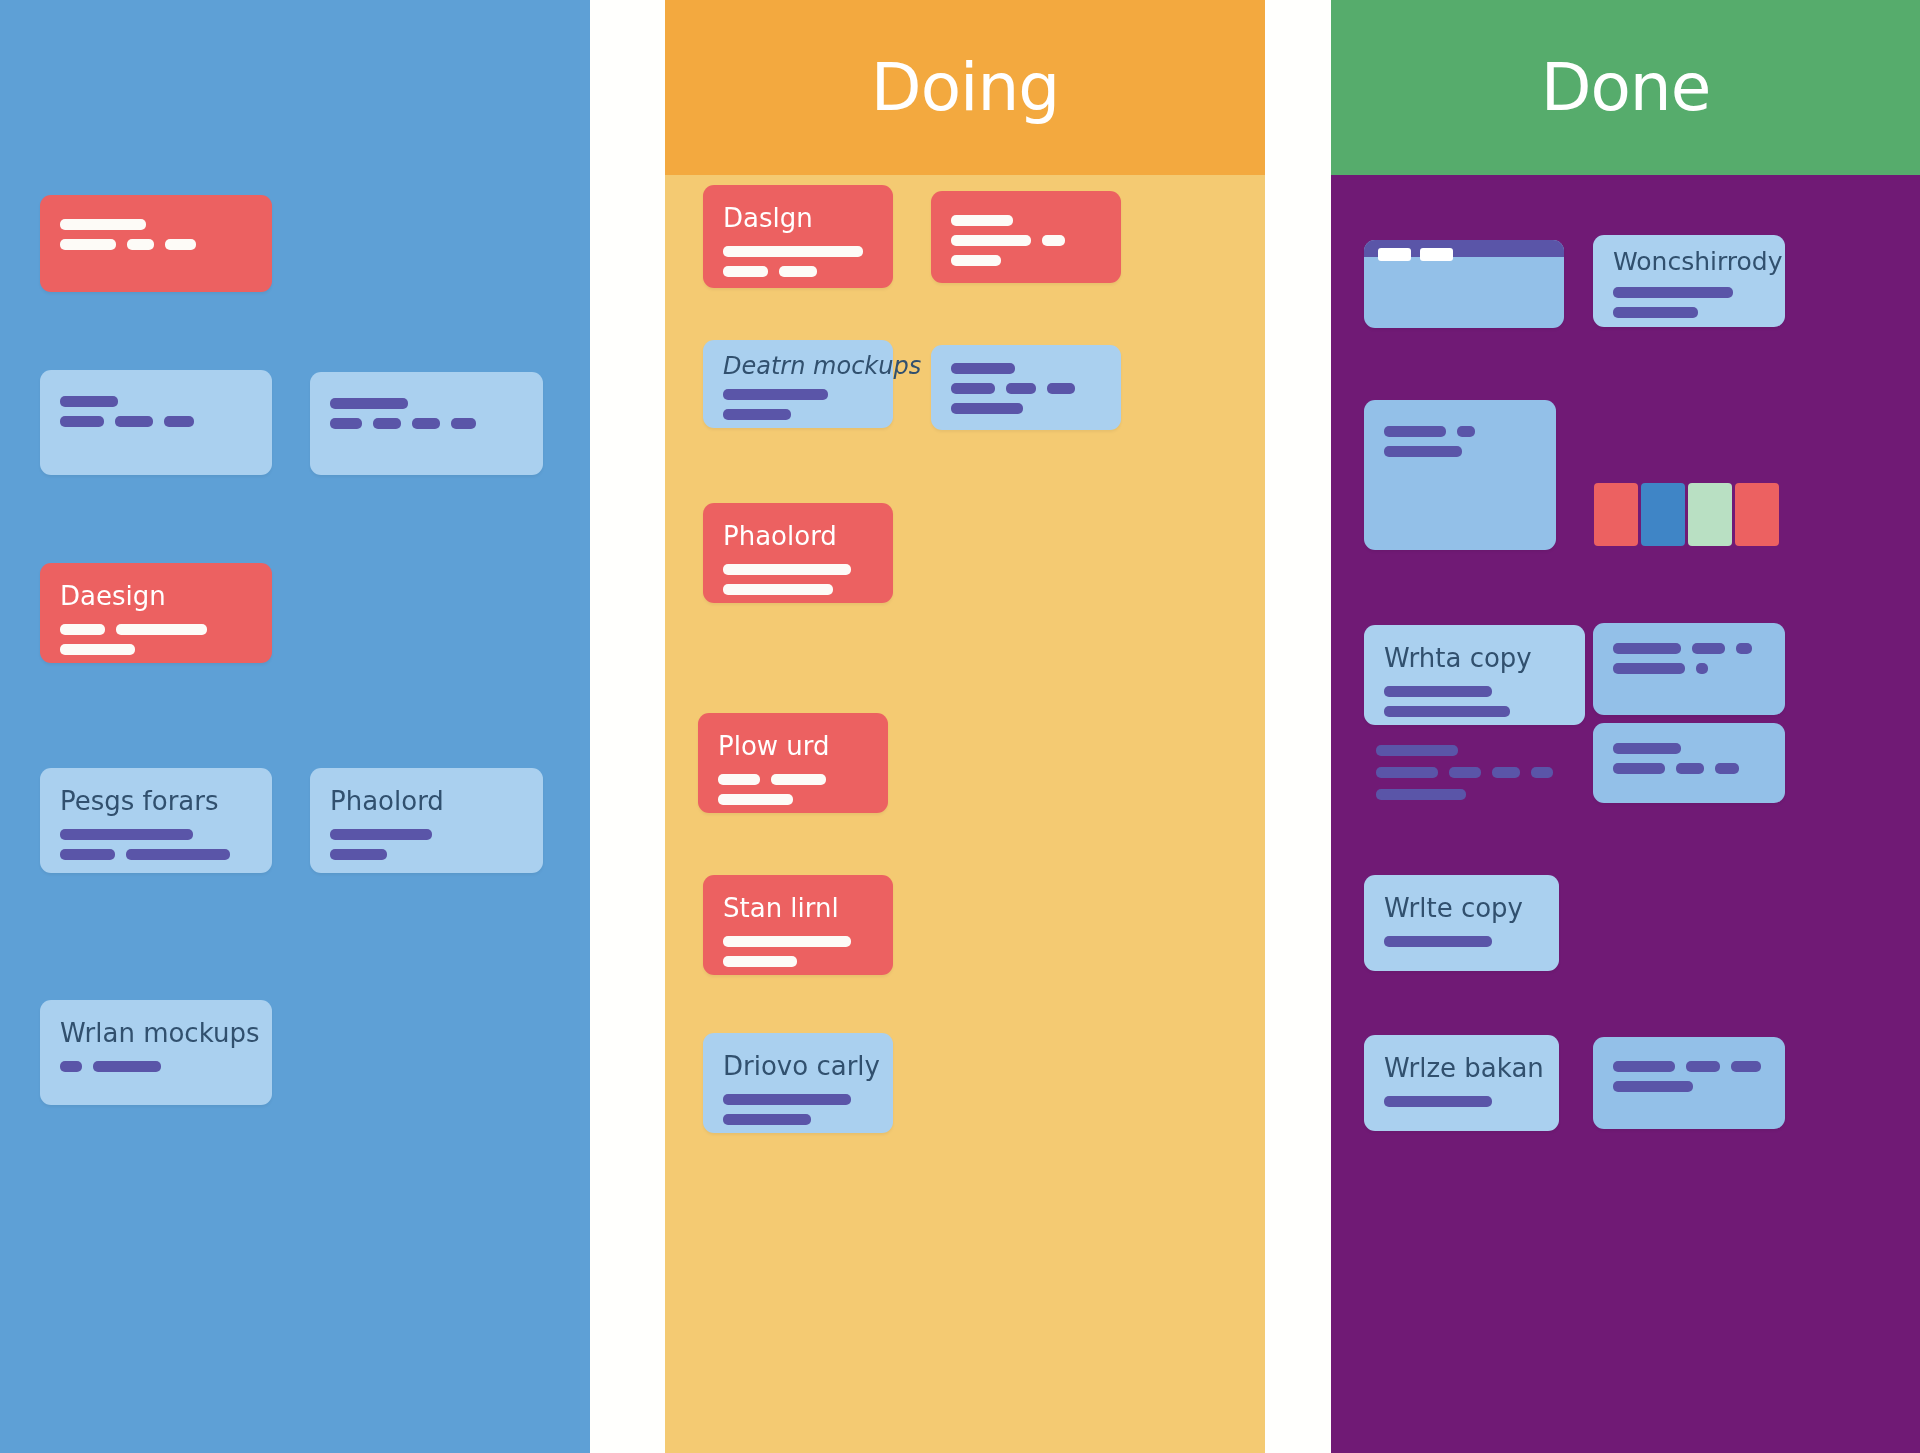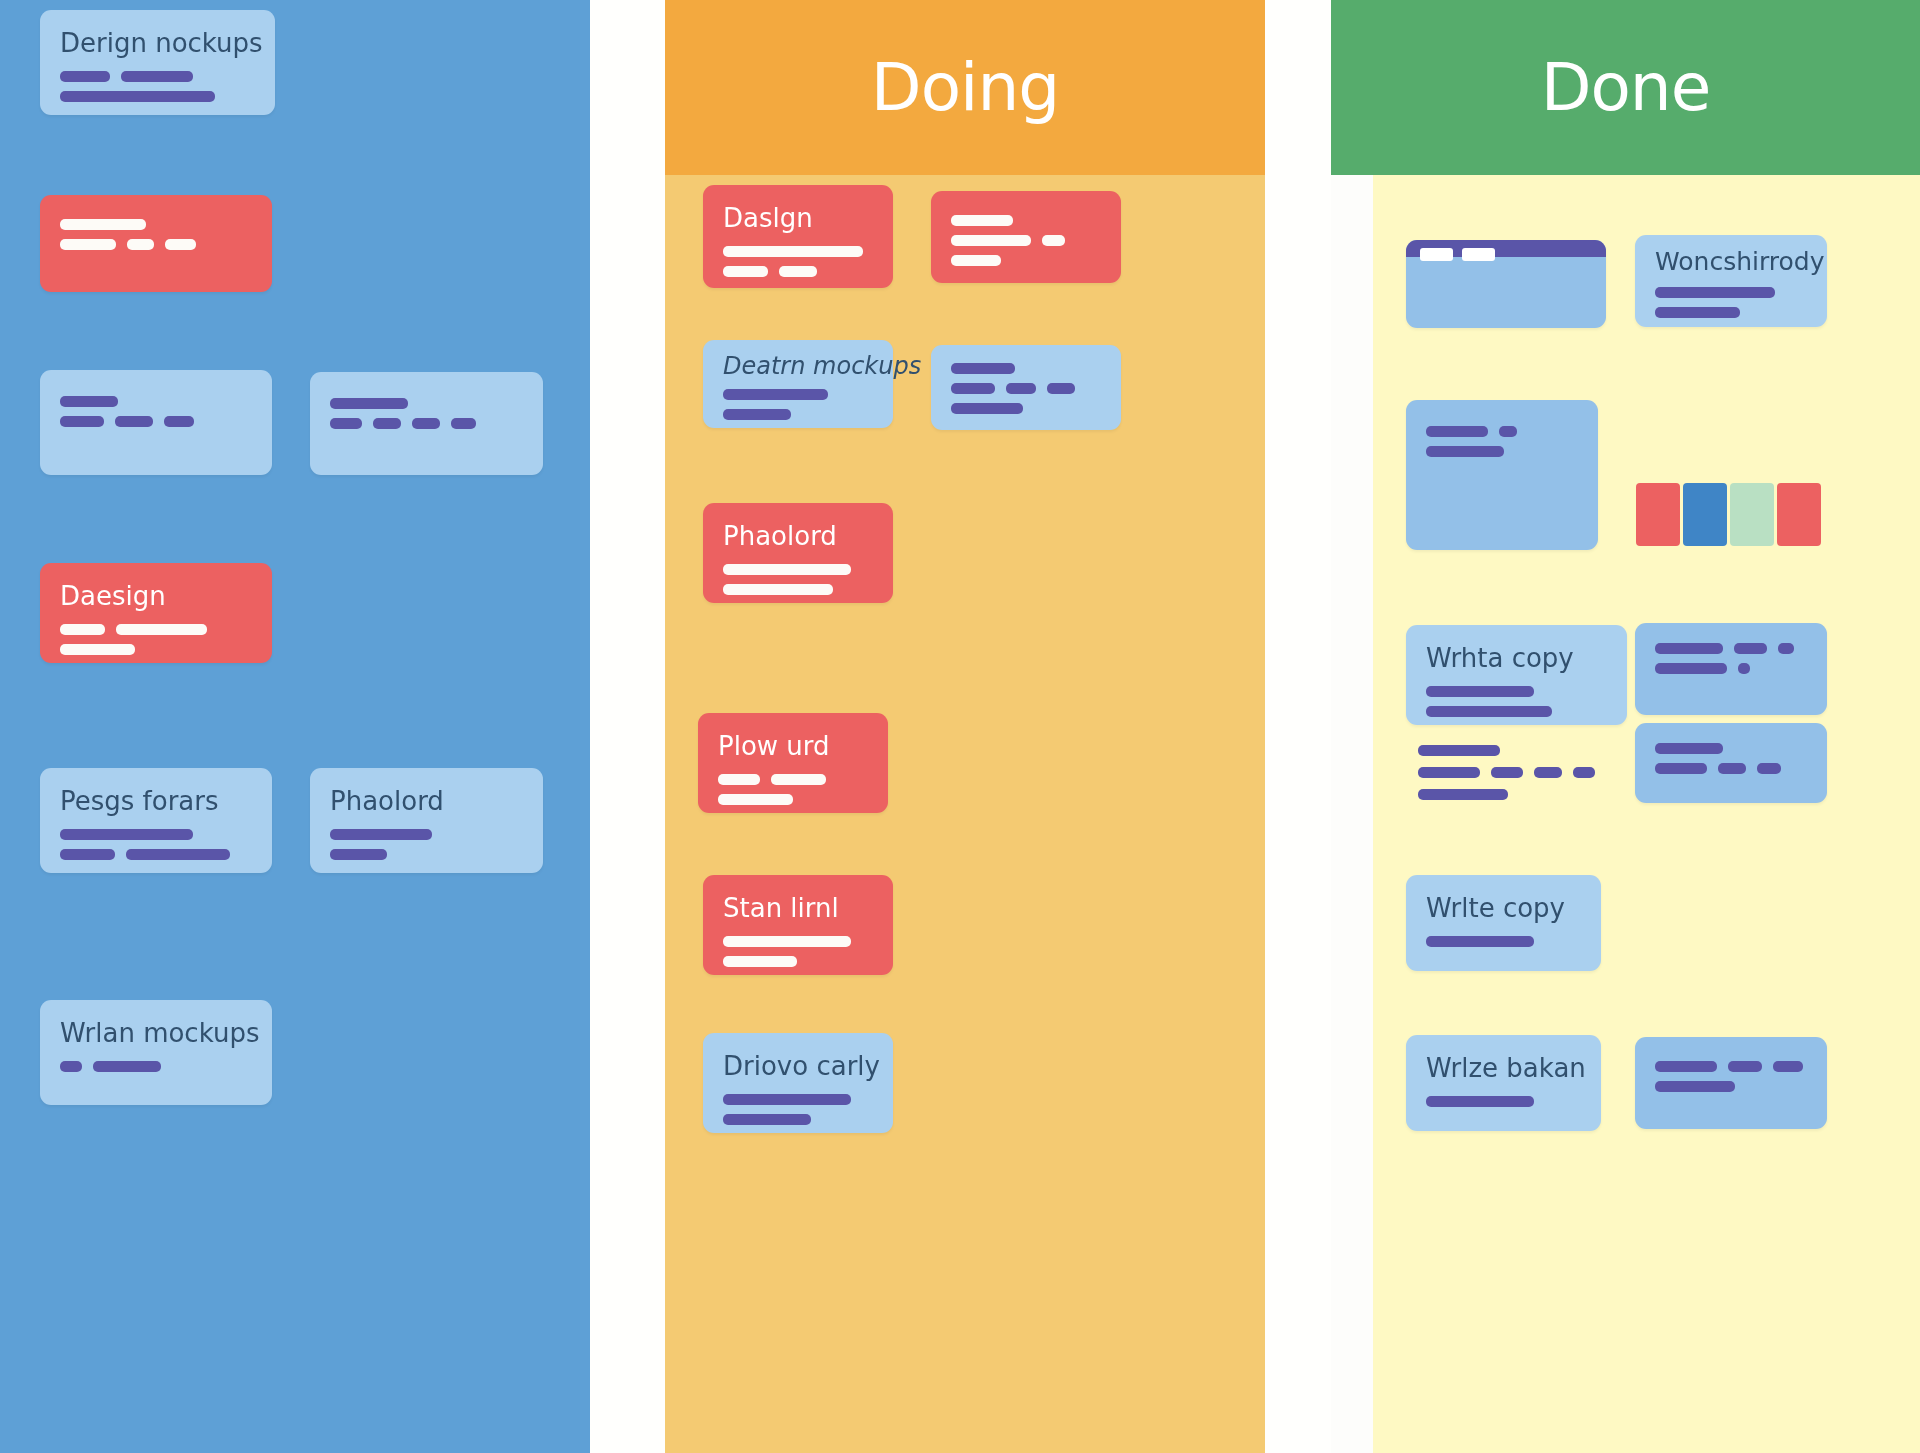--- a/index.html
+++ b/index.html
@@ -19,21 +19,21 @@
   .col-title{color:#ffffff;font-size:66px;font-weight:400;letter-spacing:-1px;line-height:1;
              font-family:"DejaVu Sans", sans-serif;}
   .col-body{flex:1 1 auto;position:relative;overflow:hidden;}
 
   
   .col-todo  .col-header{background:#3f85c6;}
   .col-todo  .col-body  {background:#5ea0d6;}
   .col-doing .col-header{background:#f3a93f;}
   .col-doing .col-body  {background:#f4ca72;}
   .col-done  .col-header{background:#56ac6c;}
-  .col-done  .col-body  {background:#fef9c3;margin-left:42px;}
+  .col-done  .col-body  {background:#701a75;}
 
   
   .card{position:absolute;border-radius:11px;box-sizing:border-box;padding:20px 20px 16px 20px;
         box-shadow:0 2px 3px rgba(0,0,0,0.05);}
   .card.blue {background:#aad0ef;}
   .card.blue2{background:#93c0e8;}
   .card.red  {background:#ec6161;}
 
   .card-title{font-size:26px;line-height:1.05;margin:0 0 14px 0;white-space:nowrap;
               font-family:"DejaVu Sans", sans-serif;}
@@ -62,32 +62,20 @@
   .headerbar .notch{position:absolute;top:8px;width:33px;height:13px;background:#ffffff;border-radius:3px;}
 </style>
 </head>
 <body>
 
 <div class="board">
 
   <section class="column col-todo">
     <div class="col-body">
 
-      <div class="card blue" style="left:40px;top:10px;width:235px;height:105px;">
-        <div class="card-title">Derign nockups</div>
-        <div class="bars">
-          <div class="barrow">
-              <span class="bar" style="width:50px;"></span>
-              <span class="bar" style="width:72px;"></span>
-            </div>
-          <div class="barrow">
-              <span class="bar" style="width:155px;"></span>
-            </div>
-        </div>
-      </div>
 
       <div class="card red" style="left:40px;top:195px;width:232px;height:97px;padding-top:24px;">
         <div class="bars">
           <div class="barrow">
               <span class="bar" style="width:86px;"></span>
             </div>
           <div class="barrow">
               <span class="bar" style="width:56px;"></span>
               <span class="bar" style="width:27px;"></span>
               <span class="bar" style="width:31px;"></span>

